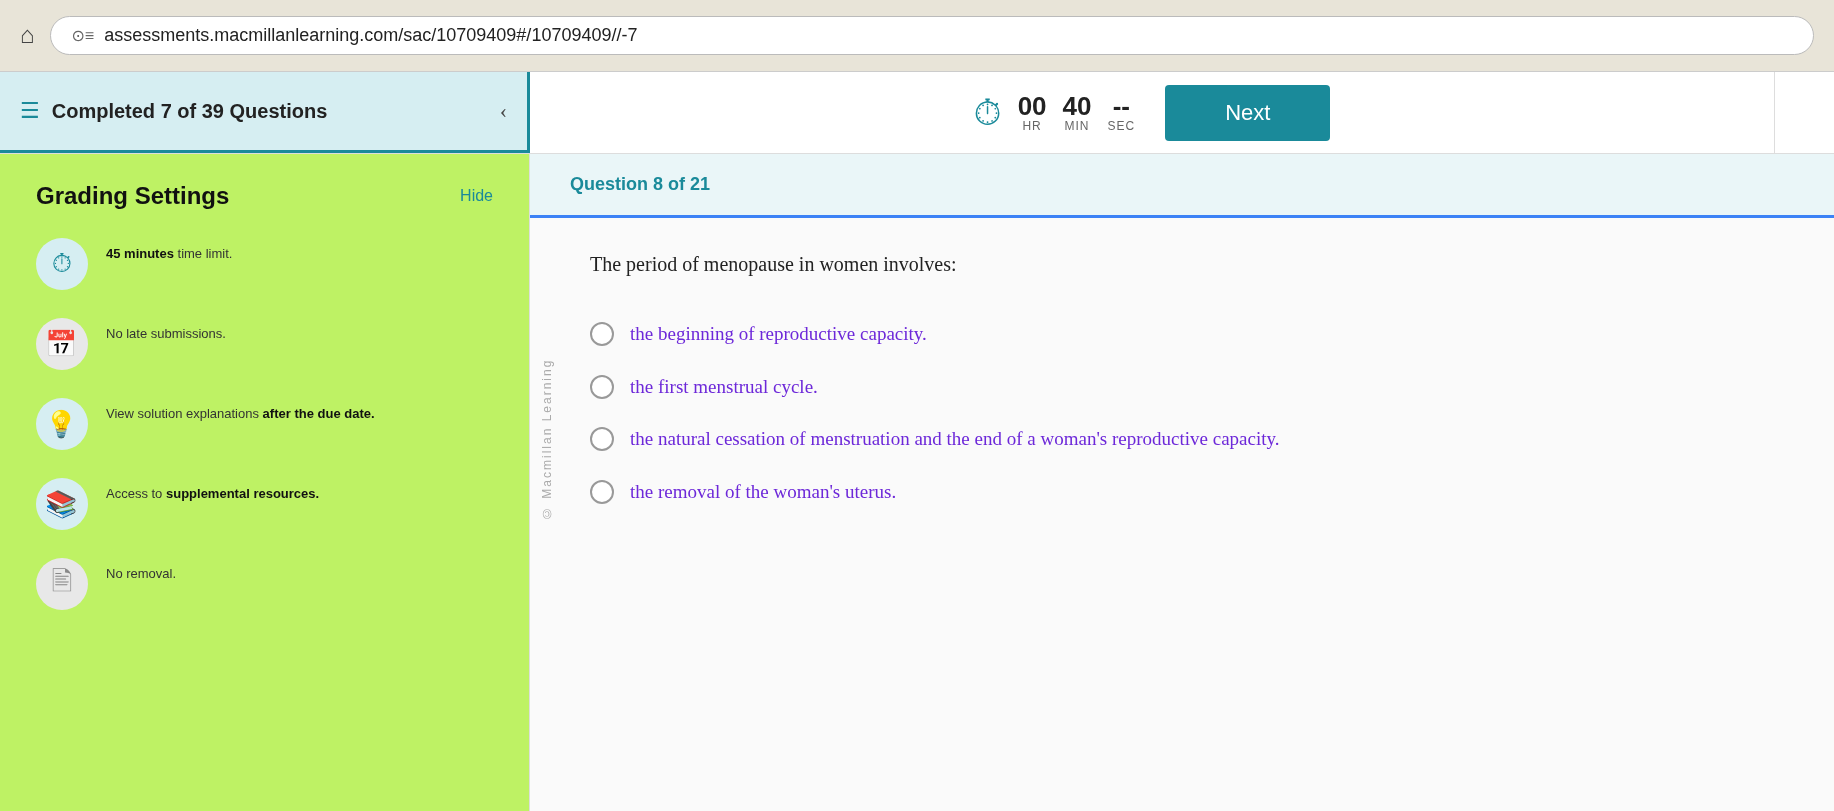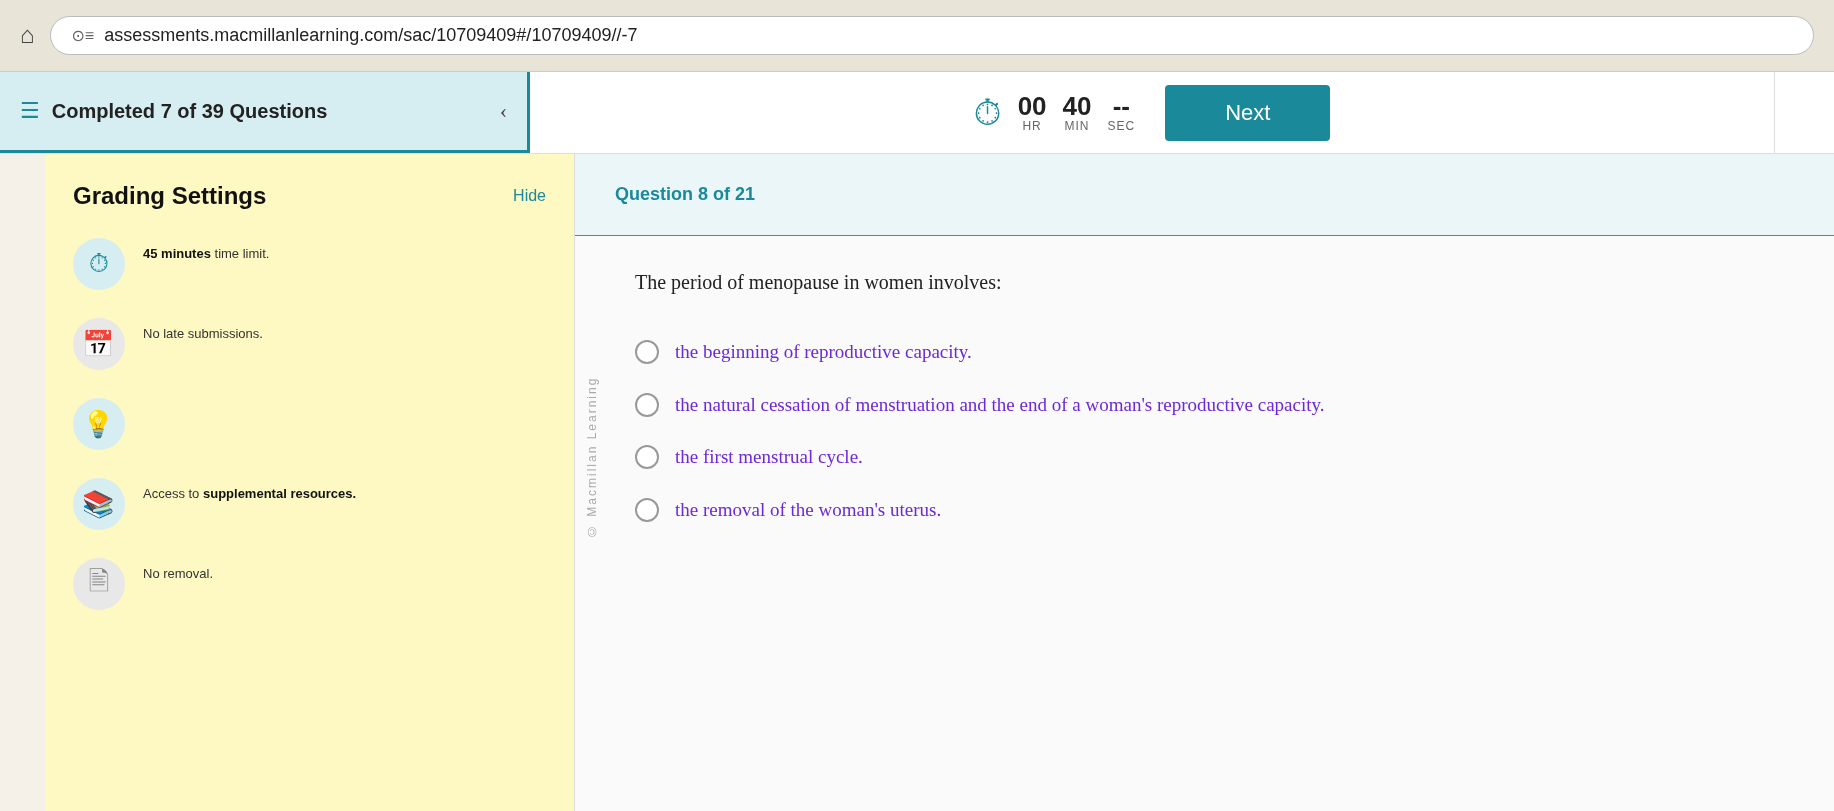--- a/index.html
+++ b/index.html
@@ -129,25 +129,24 @@
     
     .main-content {
       display: flex;
       height: calc(811px - 72px - 82px);
     }
 
     
     .sidebar {
       width: 530px;
       min-width: 530px;
-      background: #fef9c3;
+      background: #bef264;
       border-right: 1px solid #ddd;
-      padding: 28px 28px;
+      padding: 28px 36px;
       overflow-y: auto;
-      margin-left: 45px;
     }
     .sidebar-header {
       display: flex;
       align-items: center;
       justify-content: space-between;
       margin-bottom: 28px;
     }
     .sidebar-title {
       font-family: Arial, sans-serif;
       font-size: 24px;
@@ -201,22 +200,22 @@
     }
 
     
     .question-area {
       flex: 1;
       background: #fafafa;
       overflow-y: auto;
     }
     .question-header {
       background: #eaf6f8;
-      padding: 30px 40px;
-      border-bottom: 1px solid #3b82f6;
+      padding: 20px 40px;
+      border-bottom: 3px solid #3b82f6;
     }
     .question-label {
       font-family: Arial, sans-serif;
       font-size: 18px;
       font-weight: bold;
       color: #1a8a9a;
     }
     .question-body {
       padding: 30px 40px 30px 60px;
       position: relative;
@@ -322,20 +321,21 @@
       <div class="setting-icon-wrap gray">
         <span class="setting-icon gray-icon">📅</span>
       </div>
       <div class="setting-text">No late submissions.</div>
     </div>
 
     <div class="setting-item">
       <div class="setting-icon-wrap">
         <span class="setting-icon">💡</span>
       </div>
+      <div class="setting-text">View solution explanations <strong>after the due date.</strong></div>
     </div>
 
     <div class="setting-item">
       <div class="setting-icon-wrap">
         <span class="setting-icon">📚</span>
       </div>
       <div class="setting-text">Access to <strong>supplemental resources.</strong></div>
     </div>
 
     <div class="setting-item">
@@ -354,26 +354,26 @@
       <div class="watermark-text">© Macmillan Learning</div>
       <p class="question-text">The period of menopause in women involves:</p>
 
       <div class="answer-option">
         <div class="radio-btn"></div>
         <span class="answer-text">the beginning of reproductive capacity.</span>
       </div>
 
       <div class="answer-option">
         <div class="radio-btn"></div>
-        <span class="answer-text">the natural cessation of menstruation and the end of a woman's reproductive capacity.</span>
+        <span class="answer-text">the first menstrual cycle.</span>
       </div>
 
       <div class="answer-option">
         <div class="radio-btn"></div>
-        <span class="answer-text">the first menstrual cycle.</span>
+        <span class="answer-text">the natural cessation of menstruation and the end of a woman's reproductive capacity.</span>
       </div>
 
       <div class="answer-option">
         <div class="radio-btn"></div>
         <span class="answer-text">the removal of the woman's uterus.</span>
       </div>
     </div>
   </div>
 
 </div>

